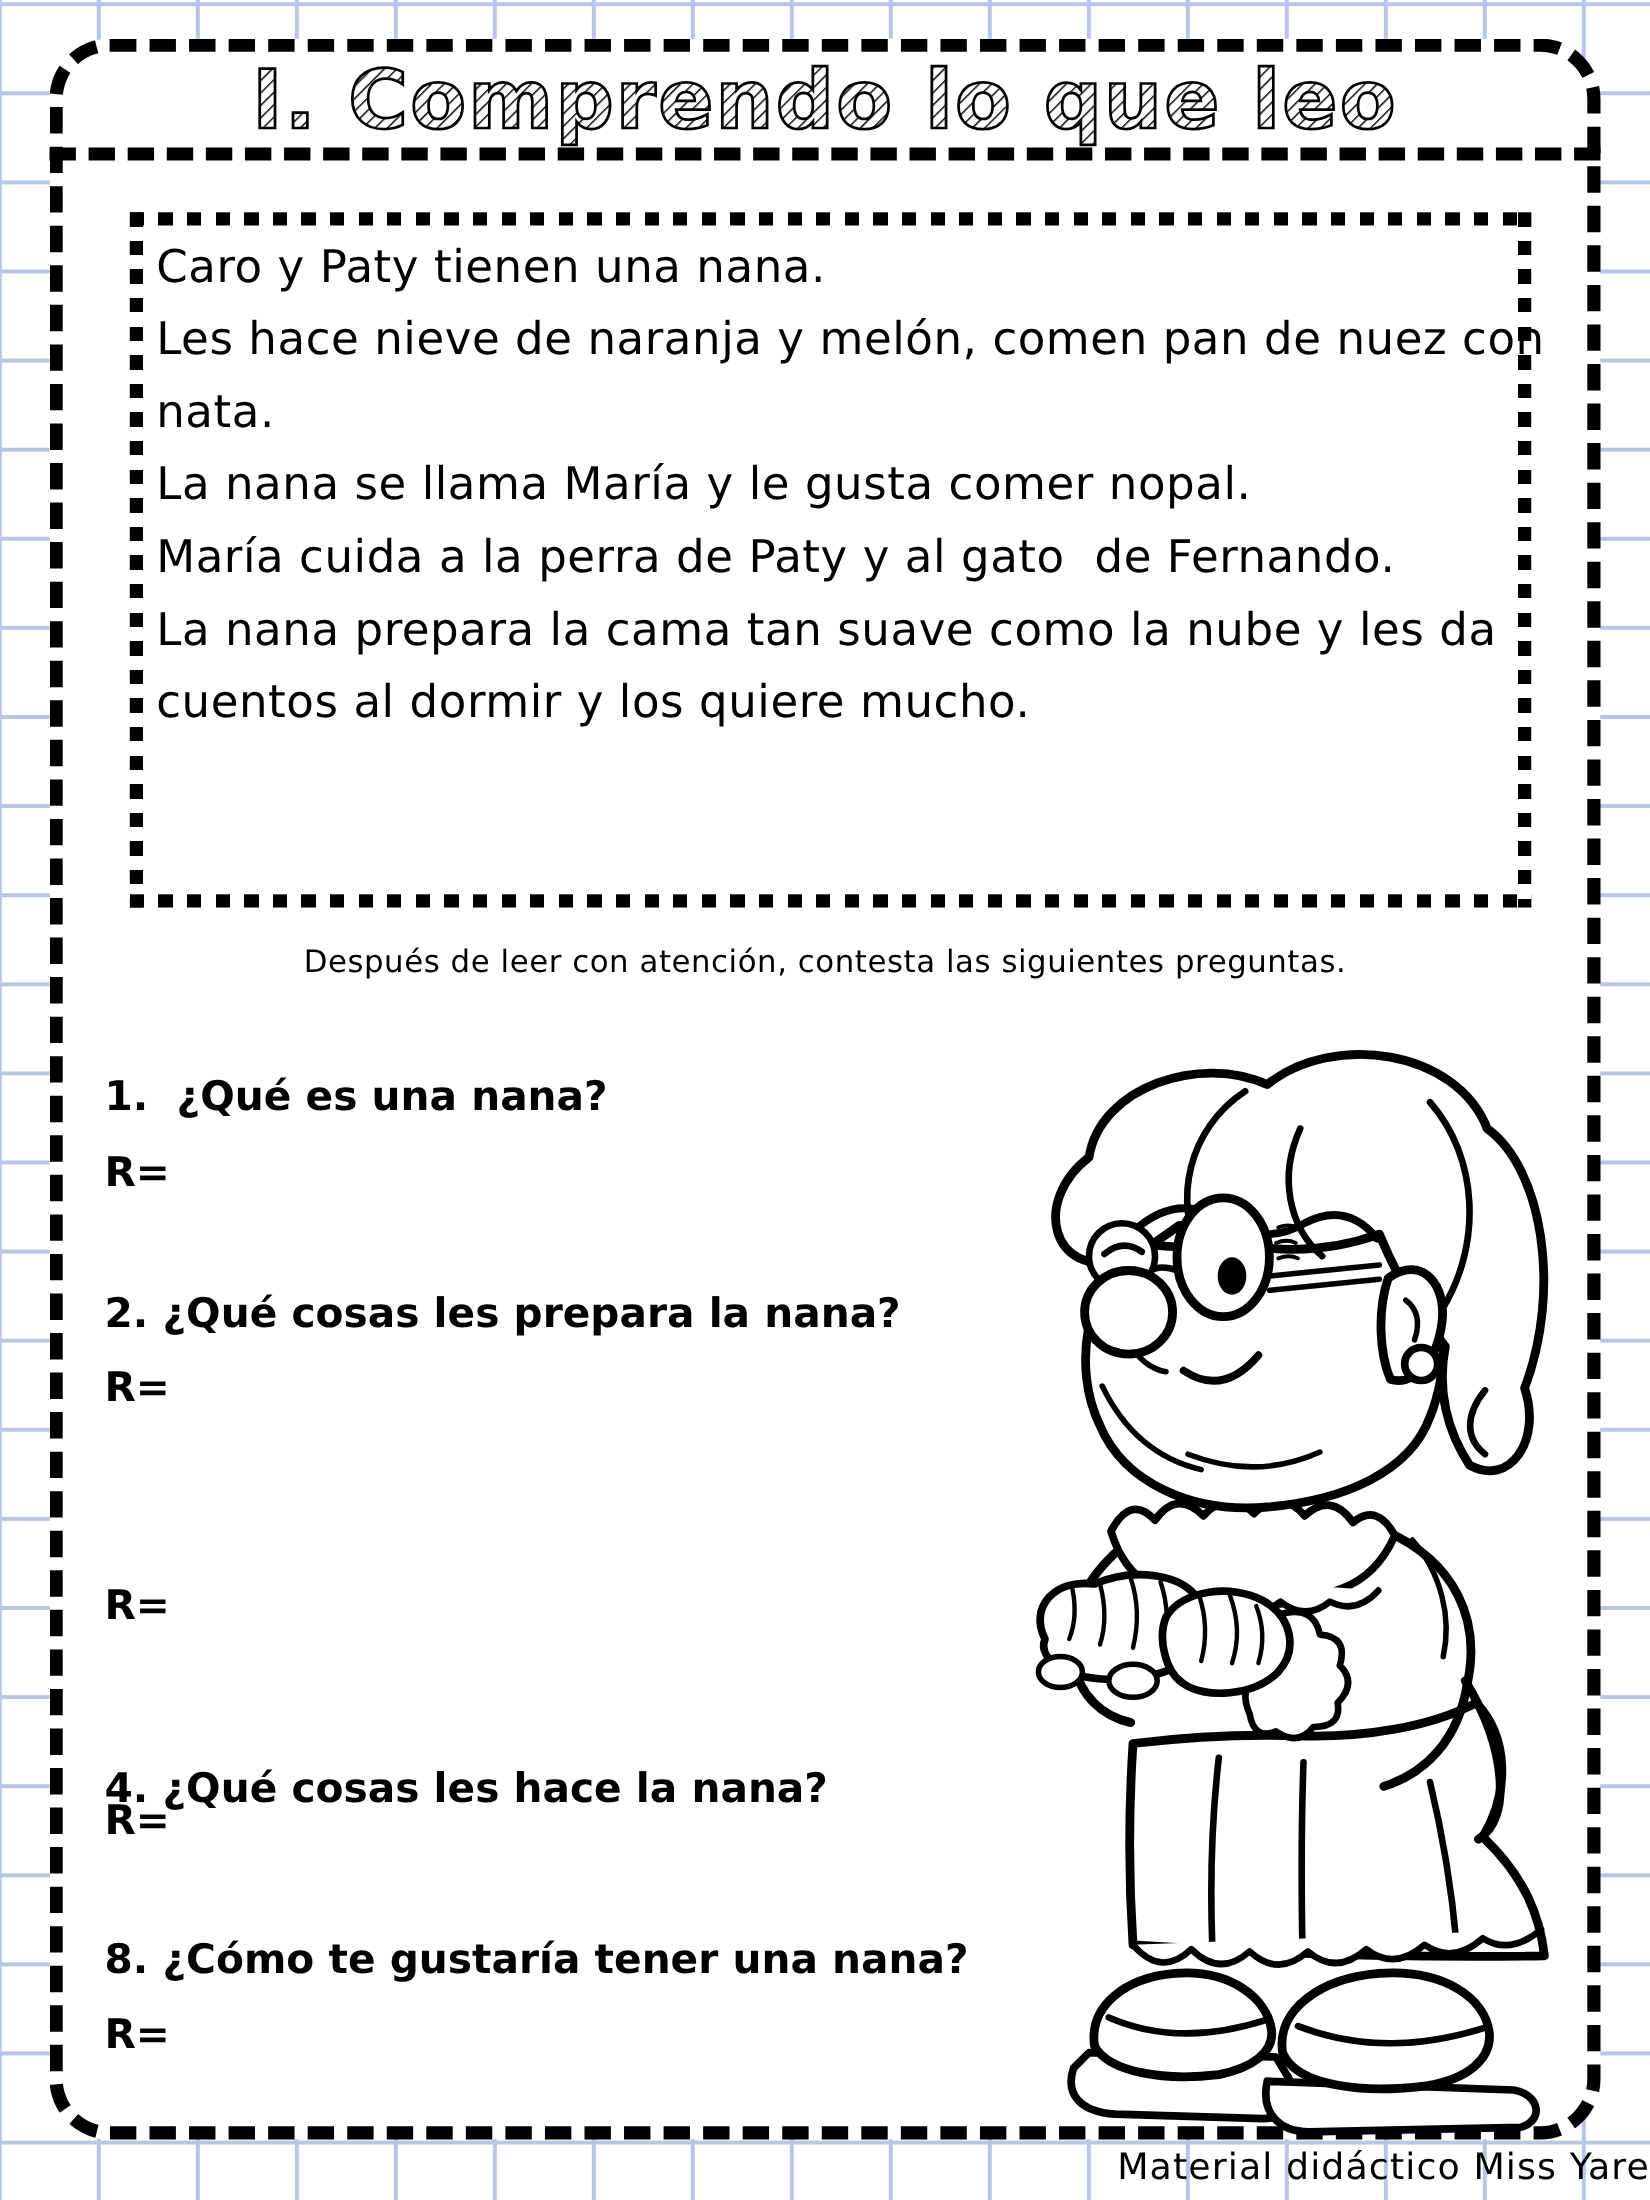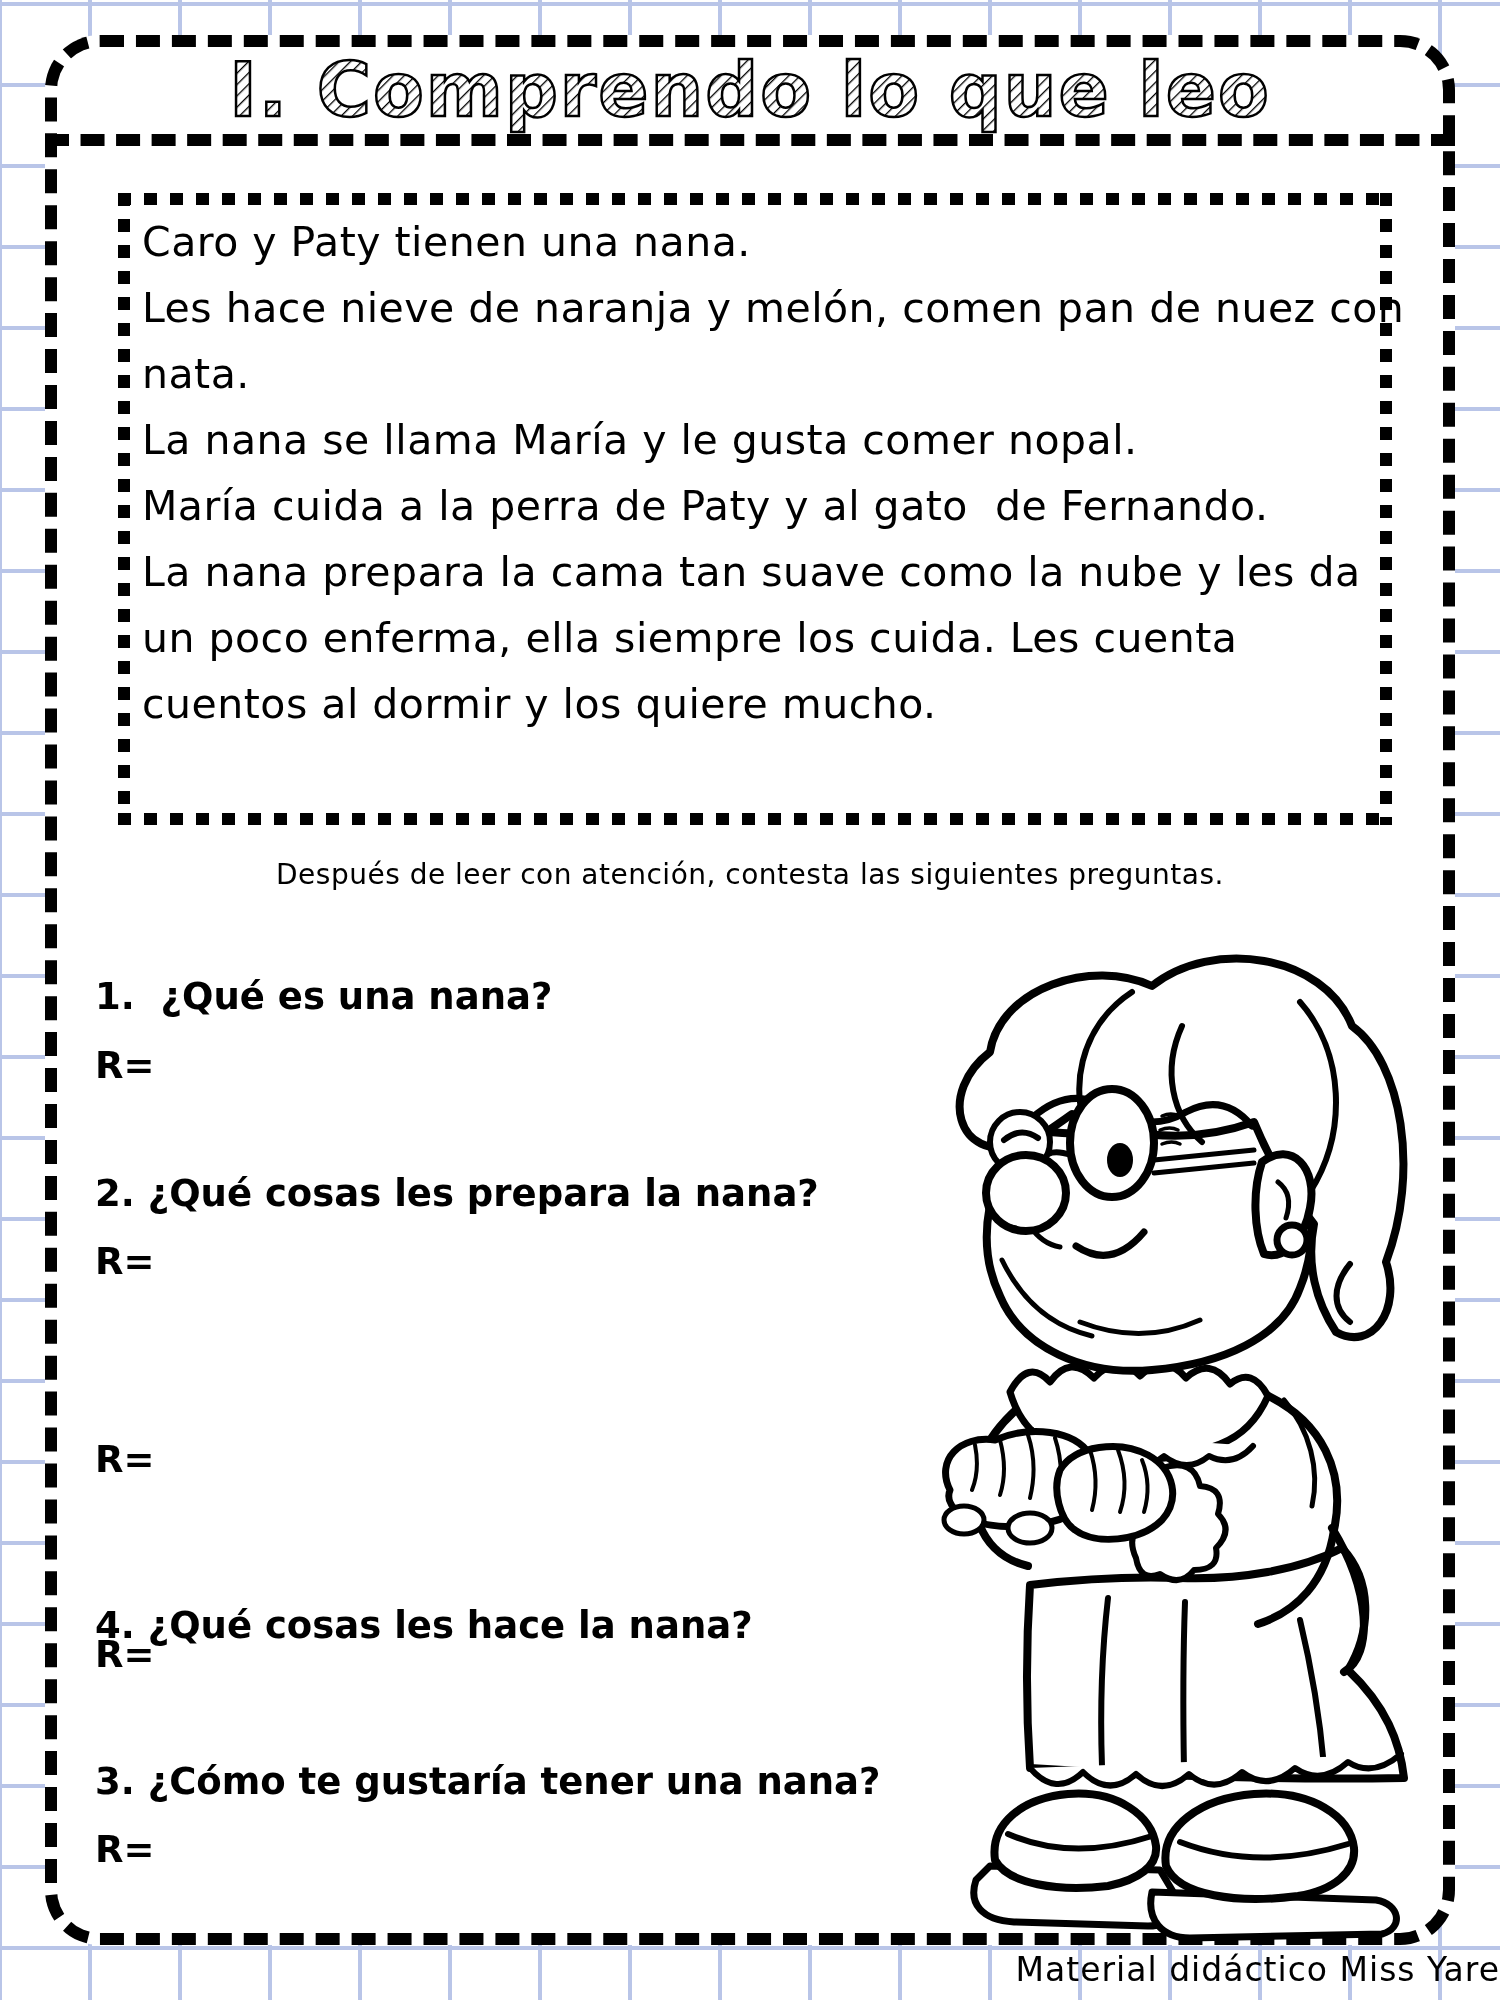--- a/index.html
+++ b/index.html
@@ -67,35 +67,34 @@
     <div class="pb-edge pb-bottom"></div>
     <div class="pb-edge pb-left"></div>
     <div class="pb-edge pb-right"></div>
     <div class="passage">
       <div class="line">Caro y Paty tienen una nana.</div>
       <div class="line">Les hace nieve de naranja y melón, comen pan de nuez con</div>
       <div class="line">nata.</div>
       <div class="line">La nana se llama María y le gusta comer nopal.</div>
       <div class="line">María cuida a la perra de Paty y al gato  de Fernando.</div>
       <div class="line">La nana prepara la cama tan suave como la nube y les da</div>
-      <div class="line">un poco enferma, ella siempre los cuida. Les cuenta</div>
       <div class="line">cuentos al dormir y los quiere mucho.</div>
     </div>
   </div>
 
   <div class="instruction">Después de leer con atención, contesta las siguientes preguntas.</div>
 
   <div class="question q1">1.  ¿Qué es una nana?</div>
   <div class="answer a1">R=</div>
   <div class="question q2">2. ¿Qué cosas les prepara la nana?</div>
   <div class="answer a2">R=</div>
   <div class="answer a3">R=</div>
   <div class="question q4">4. ¿Qué cosas les hace la nana?</div>
   <div class="answer a4">R=</div>
-  <div class="question q5">3. ¿Cómo te gustaría tener una nana?</div>
+  <div class="question q5">8. ¿Cómo te gustaría tener una nana?</div>
   <div class="answer a5">R=</div>
 
   <svg class="grandma" viewBox="0 0 560 1040" fill="none" stroke="#000" stroke-linecap="round" stroke-linejoin="round">
 
     <g>
       <path d="M150 655 C146 716 146 778 150 838 C274 846 400 850 524 848 C520 812 506 776 468 740 C492 700 492 650 462 618 C420 640 360 650 300 648 C240 646 192 650 150 655 Z" fill="#fff" stroke-width="8"></path>
       <path d="M228 668 C222 720 220 780 222 836" stroke-width="6"></path>
       <path d="M305 672 C303 726 303 784 304 840" stroke-width="6"></path>
       <path d="M420 690 C432 740 440 790 444 836" stroke-width="6"></path>
       <path d="M150 838 q26 30 53 4 q26 26 53 2 q26 24 53 0 q26 22 53 -2 q26 20 53 -4 q26 18 53 -6 q25 16 53 -8" fill="#fff" stroke-width="6"></path>

